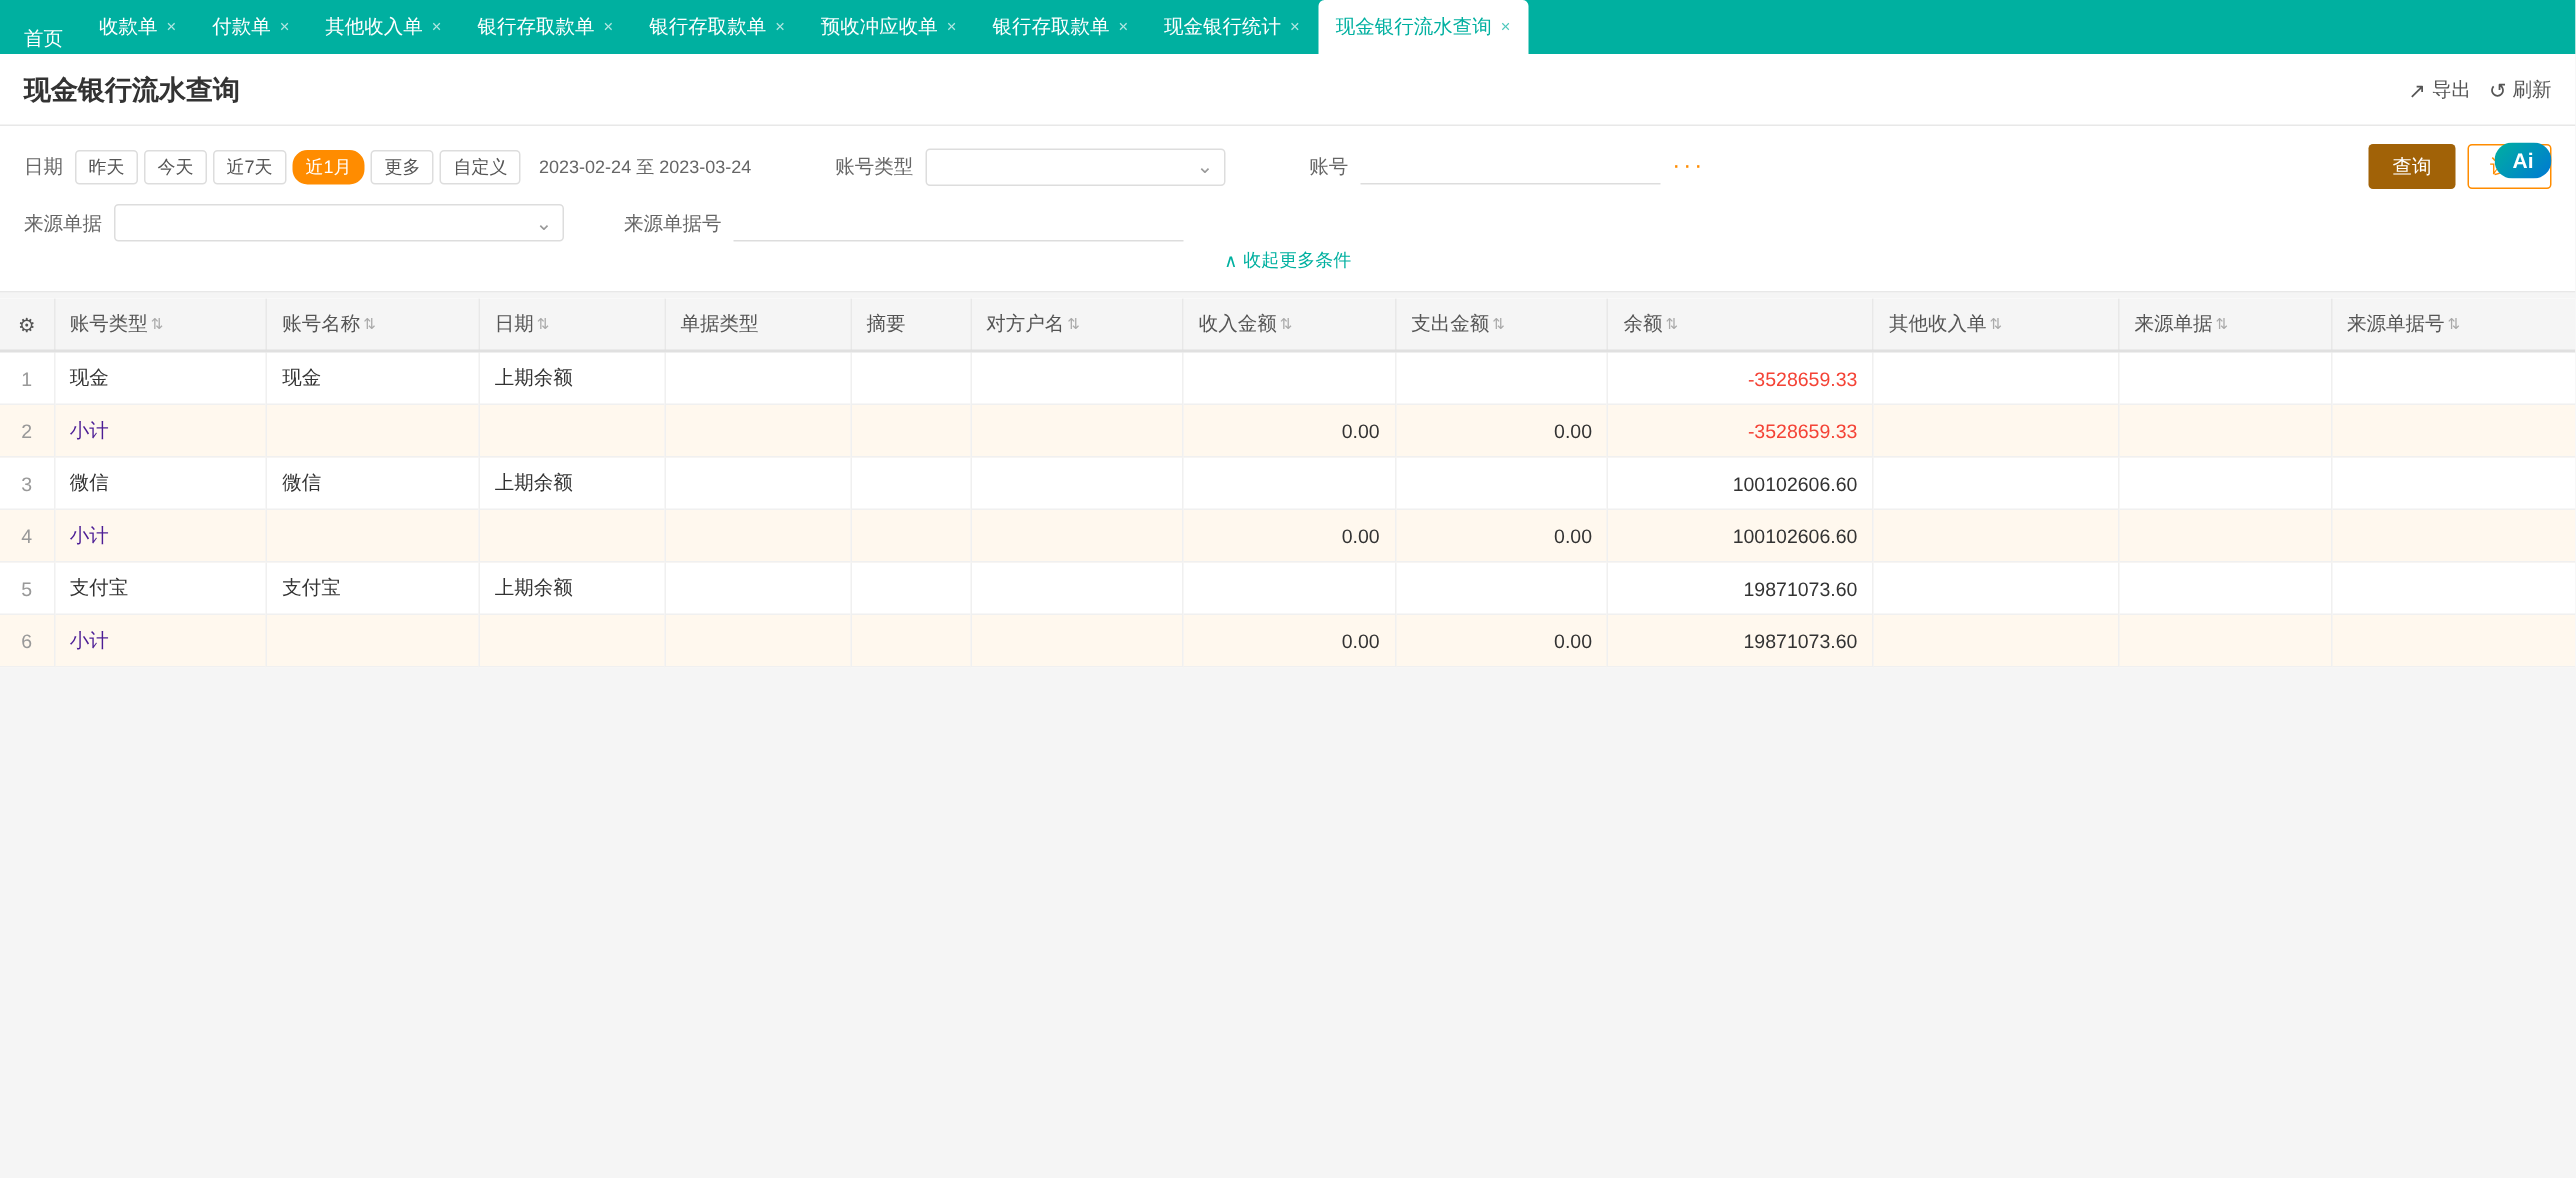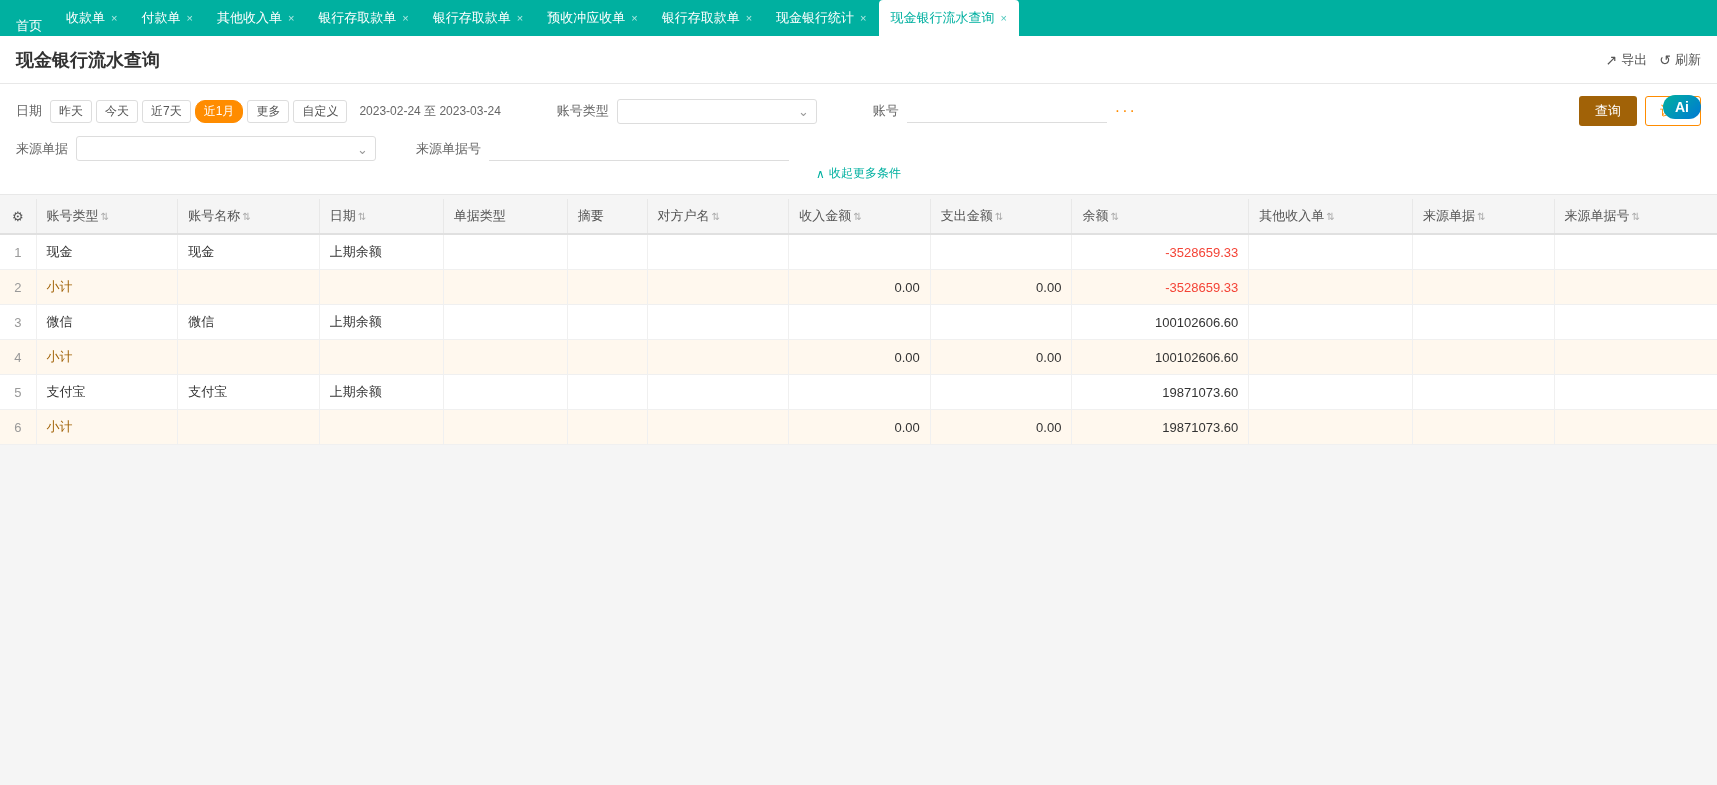--- a/index.html
+++ b/index.html
@@ -240,21 +240,21 @@
       color: #333;
       white-space: nowrap;
       border-right: 1px solid #f0f0f0;
     }
     tbody td:last-child { border-right: none; }
     .row-num {
       color: #999;
       text-align: center;
     }
     .subtotal-label {
-      color: #a16207;
+      color: #4c1d95;
     }
     .gear-th {
       width: 36px;
       text-align: center;
     }
 
     
     .ai-badge {
       position: fixed;
       right: 16px;

